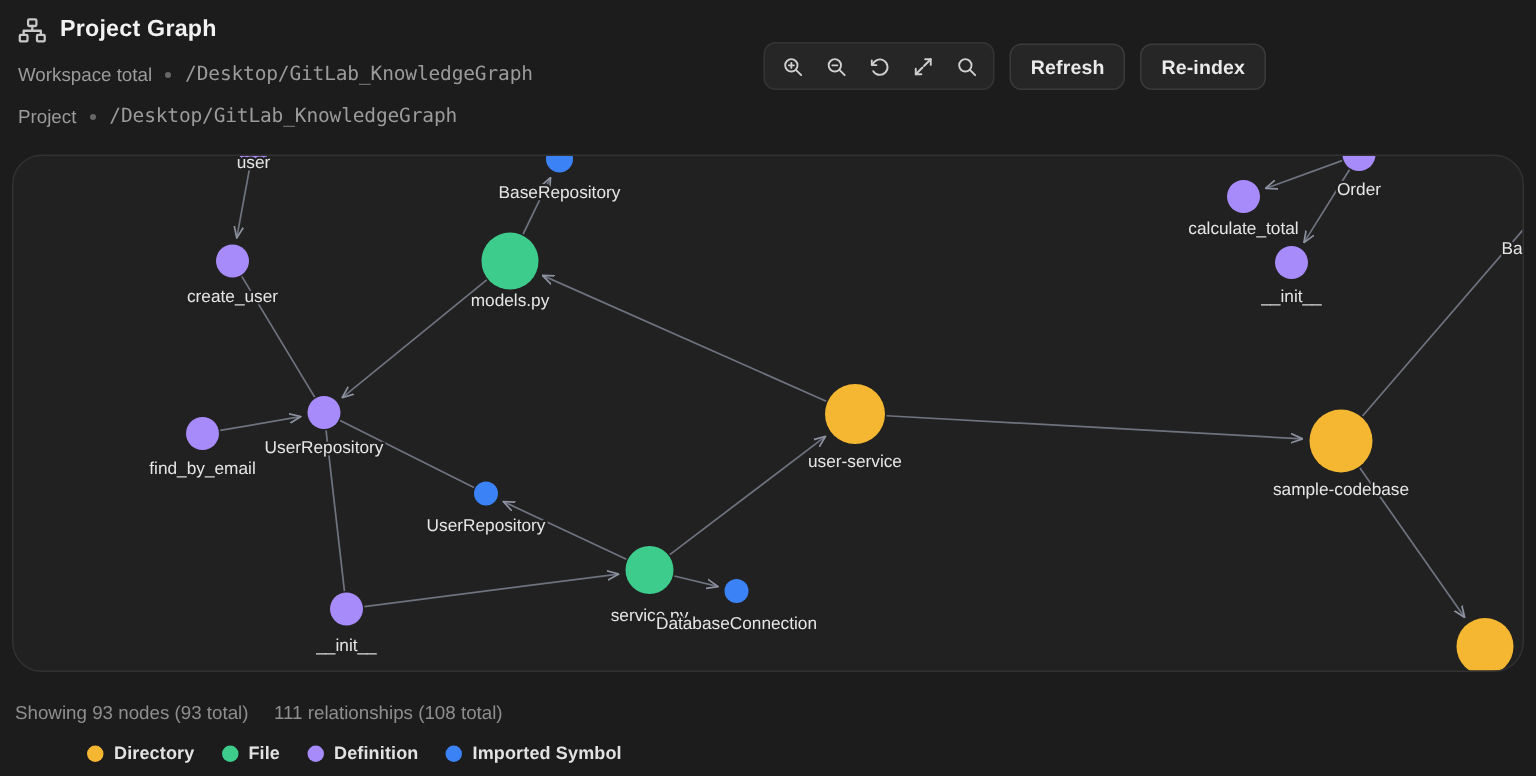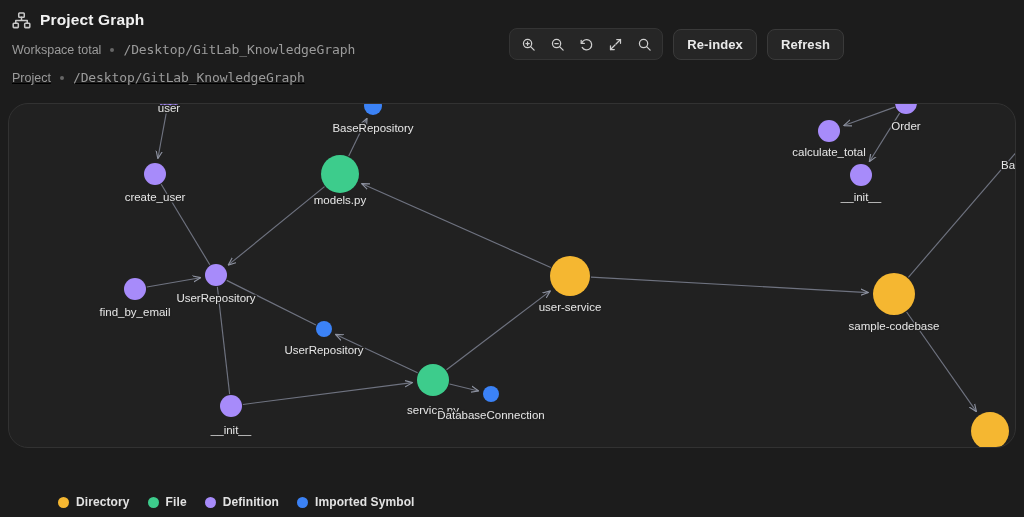--- a/index.html
+++ b/index.html
@@ -42,21 +42,21 @@
     letter-spacing: .15px;
   }
 
   .meta-row {
     display: flex;
     align-items: center;
     gap: 8px;
     height: 19px;
     margin-top: 8px;
   }
-  .meta-row.second { margin-top: 9px; text-decoration: underline; }
+  .meta-row.second { margin-top: 9px; }
   .meta-label {
     font-size: 12.5px;
     color: #9b9b9b;
   }
   .meta-dot {
     width: 4px; height: 4px;
     border-radius: 50%;
     background: #666;
     display: block;
     margin: 0 1px;
@@ -239,22 +239,22 @@
       </button>
       <button class="icon-btn">
         <span>
           <svg width="15" height="15" viewBox="0 0 24 24" fill="none" stroke="#cfcfcf" stroke-width="2" stroke-linecap="round">
               <circle cx="10.5" cy="10.5" r="6.6"></circle>
             <path d="M15.4 15.4 21 21"></path>
             </svg>
         </span>
       </button>
     </div>
+    <button class="text-btn">Refresh</button>
     <button class="text-btn">Re-index</button>
-    <button class="text-btn">Refresh</button>
   </div>
 
   <div class="graph-wrap">
     <svg class="graph-svg" id="graph-svg" viewBox="0 0 1006 343">
       <defs>
         <marker id="arrow" viewBox="0 0 10 10" refX="9" refY="5" markerWidth="7" markerHeight="7" orient="auto-start-reverse">
           <path d="M 0 1.2 L 9.5 5 L 0 8.8" fill="none" stroke="#8d92a0" stroke-width="1.4" stroke-linecap="round" stroke-linejoin="round"></path>
         </marker>
       </defs>
       <g id="edge-layer">
@@ -308,20 +308,24 @@
           <text x="561" y="207" class="nlabel">user-service</text>
           <text x="820" y="52" class="nlabel">calculate_total</text>
           <text x="897" y="26" class="nlabel">Order</text>
           <text x="852" y="97" class="nlabel">__init__</text>
           <text x="1002" y="65" class="nlabel">Bas</text>
           <text x="885" y="226" class="nlabel">sample-codebase</text>
         </g>
     </svg>
   </div>
 
+  <div class="status">
+    <span>Showing 93 nodes (93 total)</span>
+    <span>111 relationships (108 total)</span>
+  </div>
 
   <div class="legend" id="legend">
       <div class="legend-item">
         <span class="legend-dot" style="background: rgb(245, 183, 49);"></span>
         <span class="legend-label">Directory</span>
       </div>
       <div class="legend-item">
         <span class="legend-dot" style="background: rgb(61, 204, 140);"></span>
         <span class="legend-label">File</span>
       </div>

